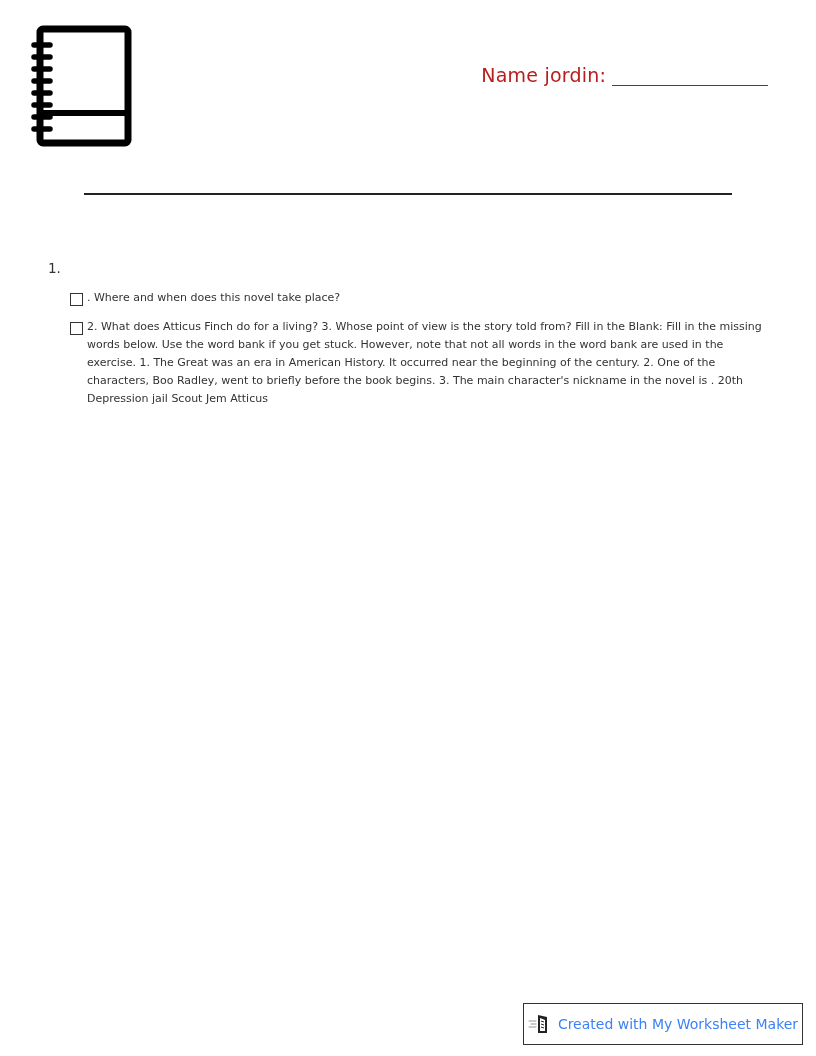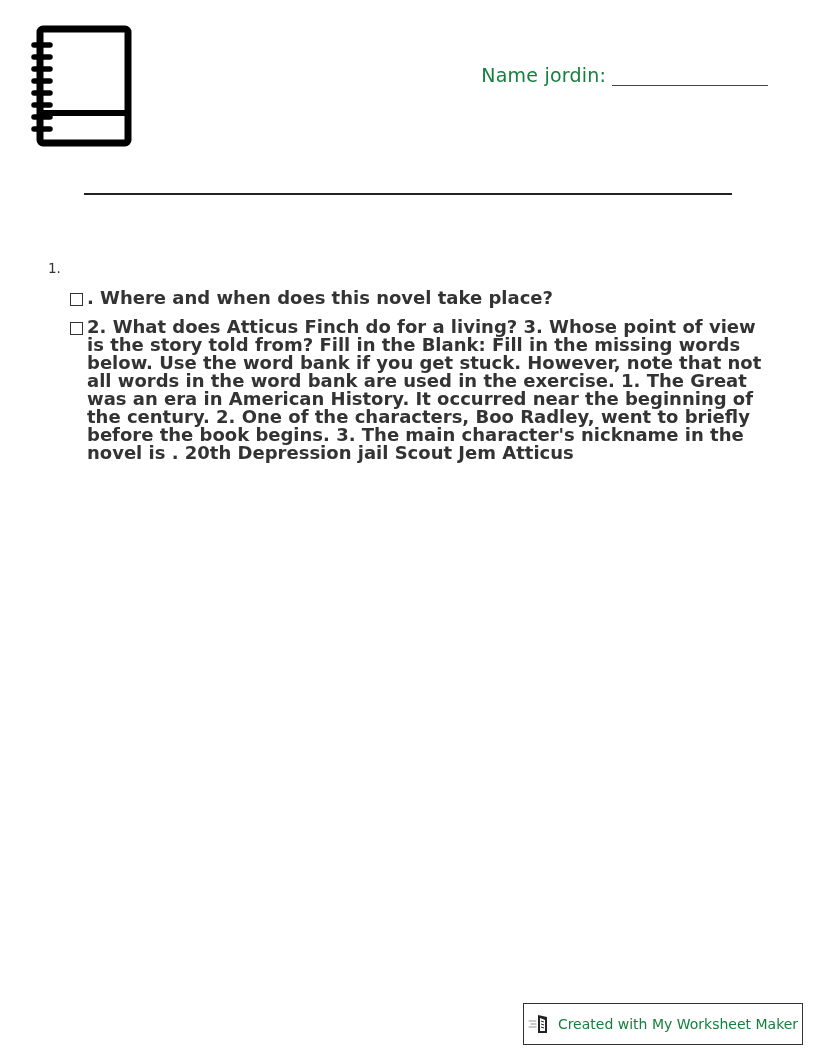--- a/index.html
+++ b/index.html
@@ -29,21 +29,21 @@
       width: 320px;
     }
     .field-row {
       display: flex;
       justify-content: flex-end;
       align-items: flex-end;
       height: 37px;
     }
     .field-label {
       font-size: 19px;
-      color: #15803d;
+      color: #b91c1c;
       margin-right: 6px;
       line-height: 24px;
       letter-spacing: 0.2px;
     }
     .field-line {
       width: 156px;
       border-bottom: 1.3px solid #444;
       height: 24px;
       margin-bottom: 1px;
     }
@@ -76,25 +76,24 @@
     .checkbox {
       flex: 0 0 auto;
       width: 11px;
       height: 11px;
       border: 1.2px solid #333;
       margin-top: 4px;
       margin-right: 4px;
       background: #fff;
     }
     .option-text {
-      font-size: 18px;
+      font-size: 11px;
       line-height: 18px;
       color: #333;
       width: 680px;
-      font-weight: bold;
     }
     .footer-badge {
       position: absolute;
       left: 523px;
       top: 1003px;
       width: 280px;
       height: 42px;
       border: 1.3px solid #333;
       box-sizing: border-box;
       display: flex;
@@ -102,21 +101,21 @@
       justify-content: center;
       background: #fff;
     }
     .footer-icon {
       width: 24px;
       height: 24px;
       margin-right: 6px;
     }
     .footer-text {
       font-size: 14px;
-      color: #15803d;
+      color: #3b82f6;
     }
   </style>
 </head>
 <body>
 
 <svg class="notebook-icon" viewBox="0 0 104 124" xmlns="http://www.w3.org/2000/svg">
   <rect x="10" y="4" width="88" height="114" rx="3" ry="3" fill="none" stroke="#000" stroke-width="7"></rect>
   <line x1="10" y1="88" x2="98" y2="88" stroke="#000" stroke-width="6"></line>
   <g stroke="#000" stroke-width="5.5" stroke-linecap="round">
     <line x1="4" y1="20" x2="20" y2="20"></line>

